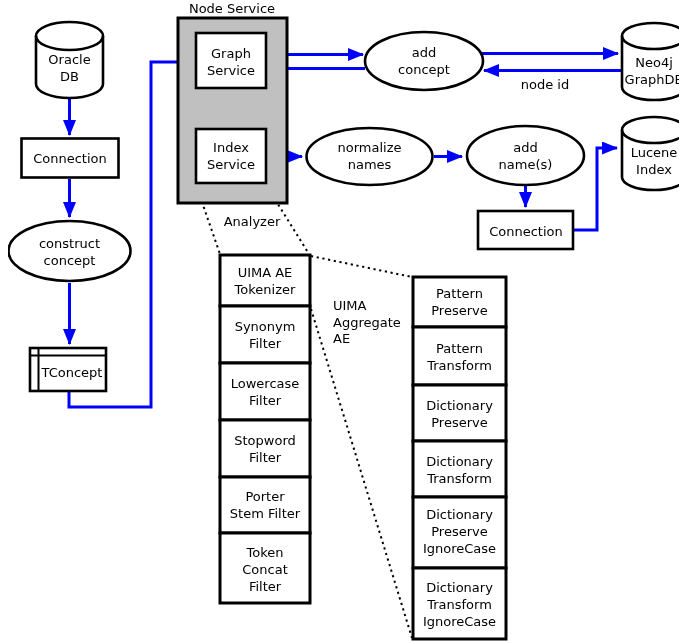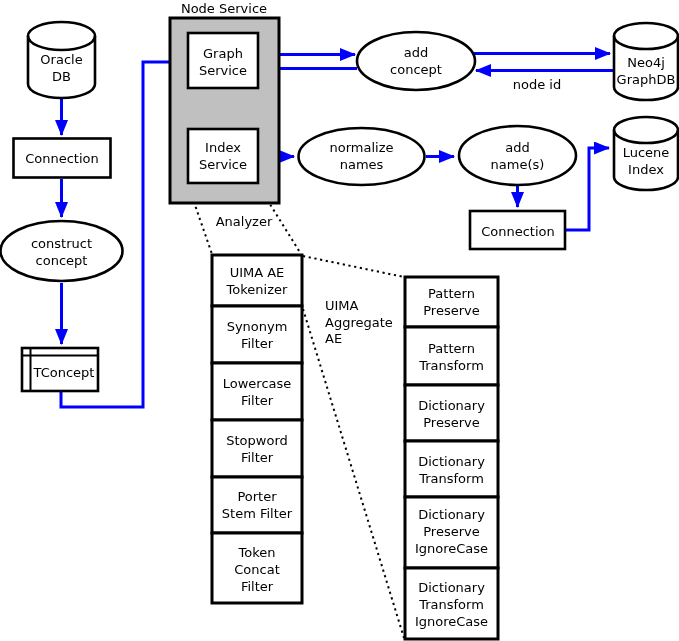--- a/index.html
+++ b/index.html
@@ -1,20 +1,21 @@
 <!DOCTYPE html>
 <html><head>
 <meta charset="utf-8">
 <style>
   html,body { margin:0; padding:0; background:#ffffff; }
   #diagram {
     position:relative;
     width:539px; height:641px;
     background:#ffffff;
     font-family:"DejaVu Sans", "Liberation Sans", sans-serif;
+    margin-left:8px;
   }
   svg text {
     font-family:"DejaVu Sans", "Liberation Sans", sans-serif;
     font-size:13px;
     fill:#000000;
   }
   .shape  { fill:#ffffff; stroke:#000000; stroke-width:2.6; }
   .thick  { stroke-width:3; }
   .flow   { fill:none; stroke:#0000ff; stroke-width:3; }
   .dotted { fill:none; stroke:#000000; stroke-width:2; stroke-dasharray:2.2 3.6; }

